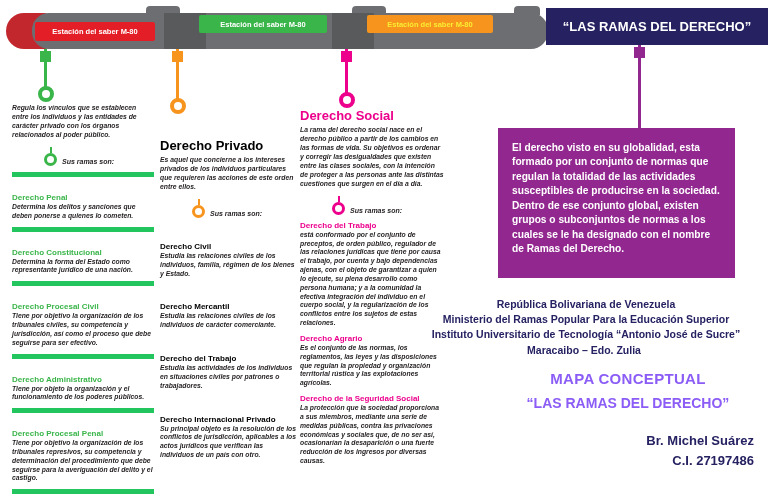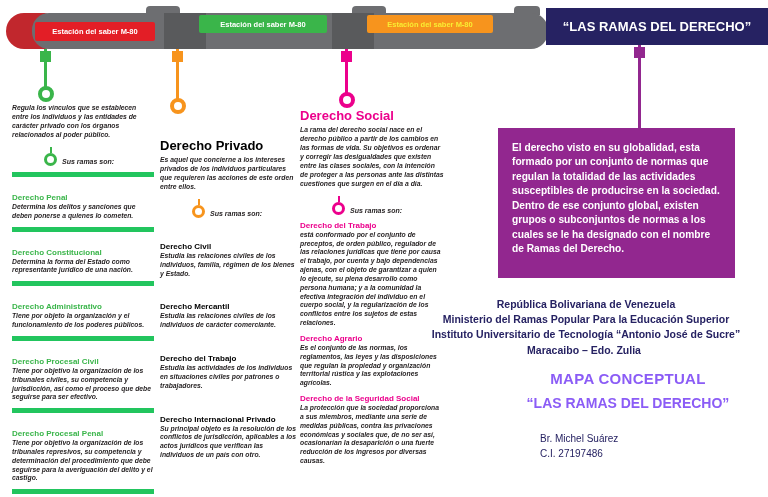--- a/index.html
+++ b/index.html
@@ -74,22 +74,22 @@
   .summary { position:absolute; left:498px; top:128px; width:237px; min-height:150px;
              padding:13px 14px; background:#92278f; color:#fff; font-size:10.2px;
              font-weight:bold; line-height:1.42; }
   .credits { position:absolute; left:412px; top:297px; width:348px; color:#262262;
              font-weight:bold; font-size:10.5px; line-height:1.45; text-align:center; }
   .credits .loc { text-align:center; padding-right:4px; }
   .map-title { position:absolute; left:498px; top:370px; width:260px; text-align:center;
                color:#8b5cf6; font-weight:bold; }
   .mt1 { font-size:15px; letter-spacing:.3px; }
   .mt2 { font-size:14px; margin-top:8px; }
-  .author { position:absolute; left:540px; top:431px; width:220px; 
-            color:#262262; font-weight:normal; font-size:10px; line-height:1.5; padding-right:6px; }
+  .author { position:absolute; left:540px; top:431px; width:220px; text-align:right;
+            color:#262262; font-weight:bold; font-size:13px; line-height:1.5; padding-right:6px; }
 </style>
 </head>
 <body>
 
 <div class="slide">
 
   <div>
     <div class="bump b1"></div>
     <div class="bump b2"></div>
     <div class="bump b3"></div>
@@ -129,26 +129,26 @@
     </div>
     <div class="item">
       <h3>Derecho Penal</h3>
       <p>Determina los delitos y sanciones que deben ponerse a quienes lo cometen.</p>
     </div>
     <div class="item">
       <h3>Derecho Constitucional</h3>
       <p>Determina la forma del Estado como representante jurídico de una nación.</p>
     </div>
     <div class="item">
+      <h3>Derecho Procesal Civil</h3>
+      <p>Tiene por objetivo la organización de los tribunales civiles, su competencia y jurisdicción, así como el proceso que debe seguirse para ser efectivo.</p>
+    </div>
+    <div class="item">
       <h3>Derecho Administrativo</h3>
       <p>Tiene por objeto la organización y el funcionamiento de los poderes públicos.</p>
-    </div>
-    <div class="item">
-      <h3>Derecho Procesal Civil</h3>
-      <p>Tiene por objetivo la organización de los tribunales civiles, su competencia y jurisdicción, así como el proceso que debe seguirse para ser efectivo.</p>
     </div>
     <div class="item">
       <h3>Derecho Procesal Penal</h3>
       <p>Tiene por objetivo la organización de los tribunales represivos, su competencia y determinación del procedimiento que debe seguirse para la averiguación del delito y el castigo.</p>
     </div>
     <div class="item">
       <h3>Derecho Internacional Público</h3>
       <p>Determina los derechos y deberes respectivos de los Estados en sus relaciones públicas.</p>
     </div>
   </section>

